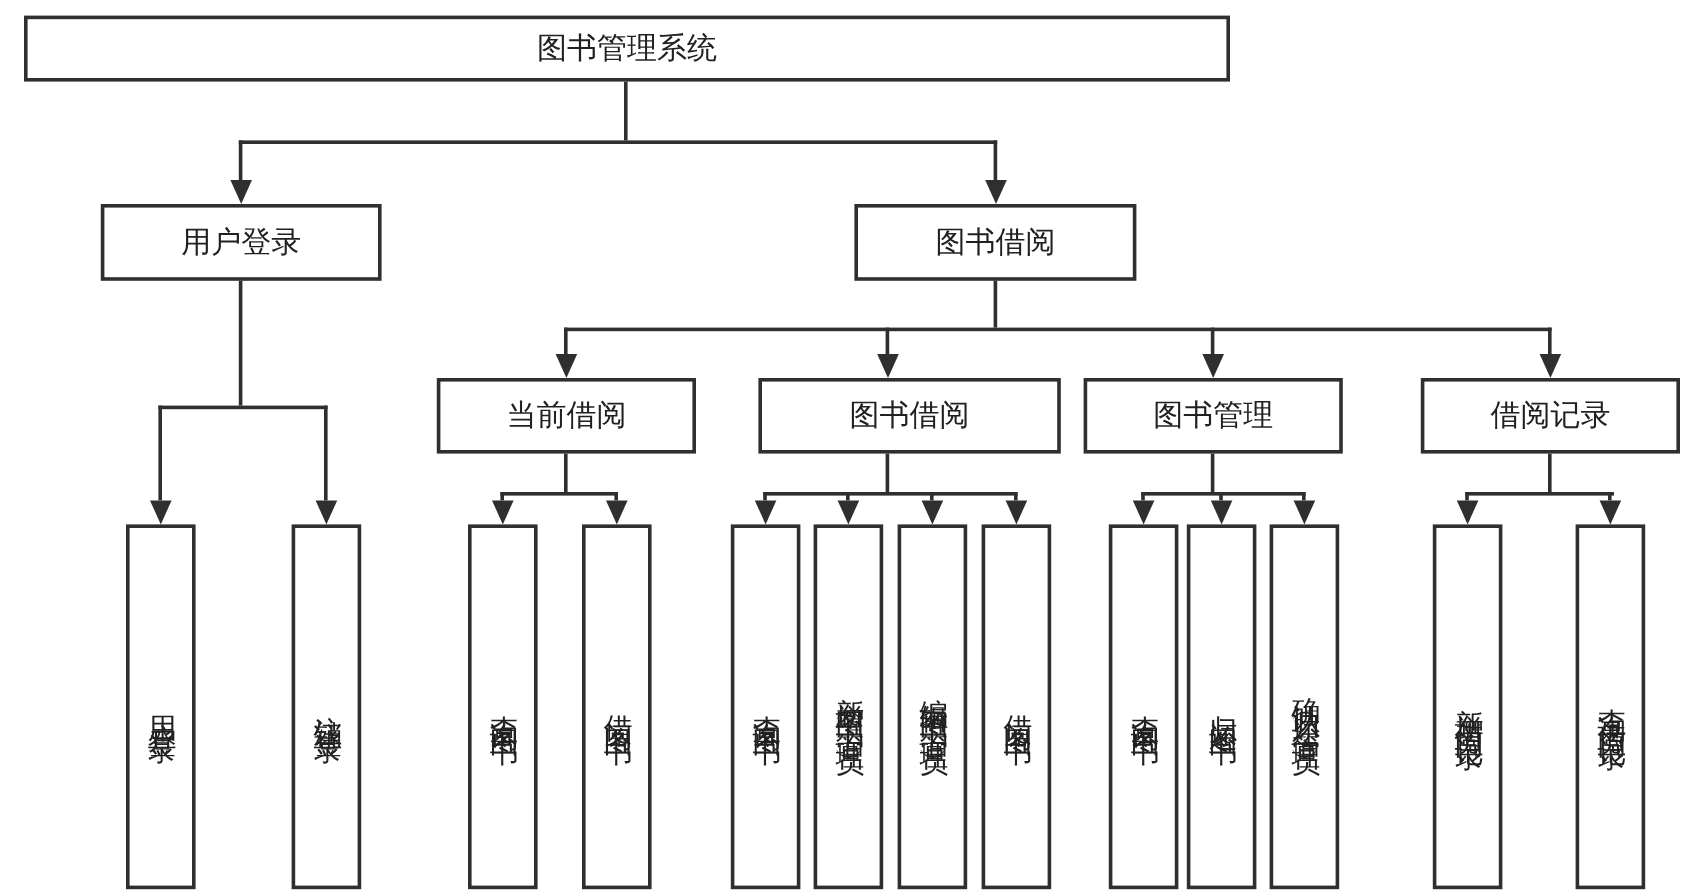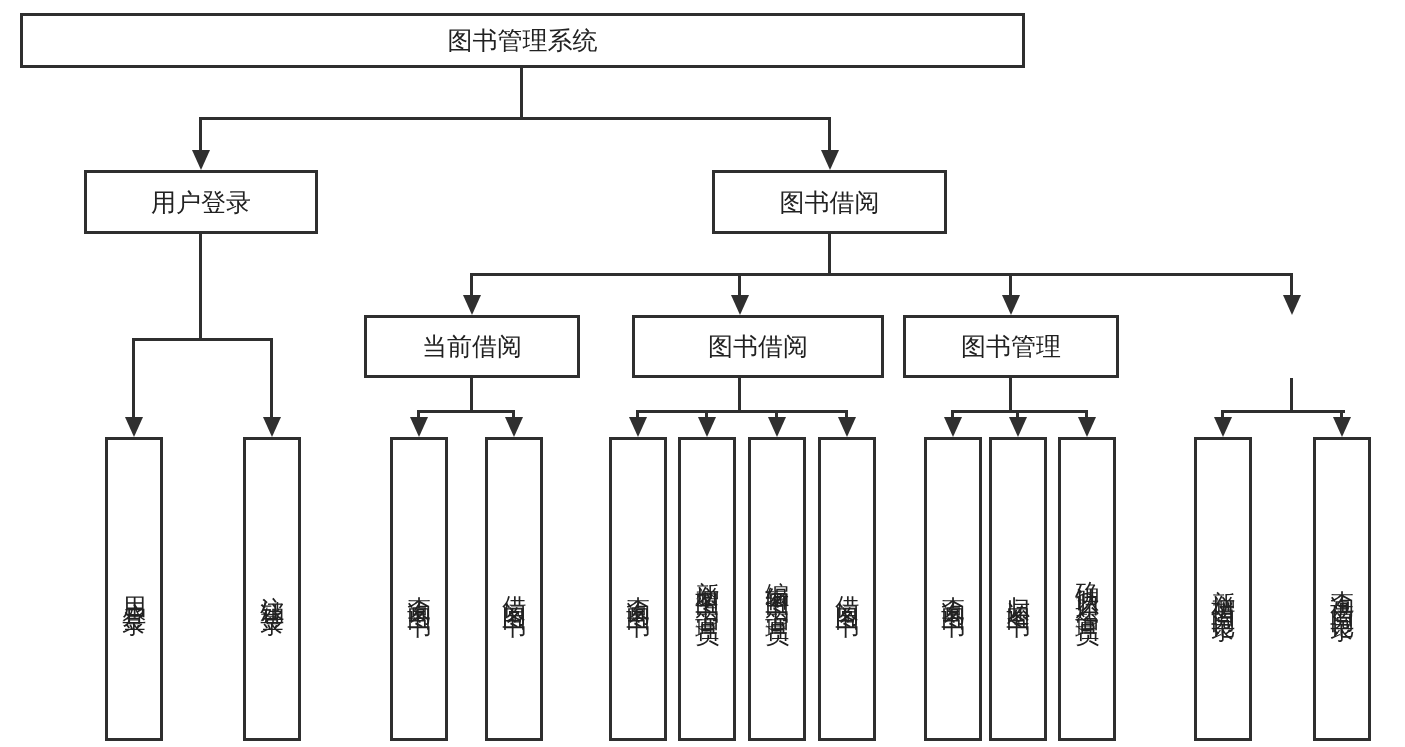--- a/index.html
+++ b/index.html
@@ -52,20 +52,23 @@
   </div>
 
   <div class="box" style="left:632px;top:315px;width:252px;height:63px;">
     <span class="lbl">图书借阅</span>
   </div>
 
   <div class="box" style="left:903px;top:315px;width:216px;height:63px;">
     <span class="lbl">图书管理</span>
   </div>
 
+  <div class="box" style="left:1184px;top:315px;width:216px;height:63px;">
+    <span class="lbl">借阅记录</span>
+  </div>
 
   <div class="box leaf" style="left:105px;top:437px;width:58px;height:304px;">
     <span class="lbl">用户登录</span>
   </div>
 
   <div class="box leaf" style="left:243px;top:437px;width:58px;height:304px;">
     <span class="lbl">注销登录</span>
   </div>
 
   <div class="box leaf" style="left:390px;top:437px;width:58px;height:304px;">

